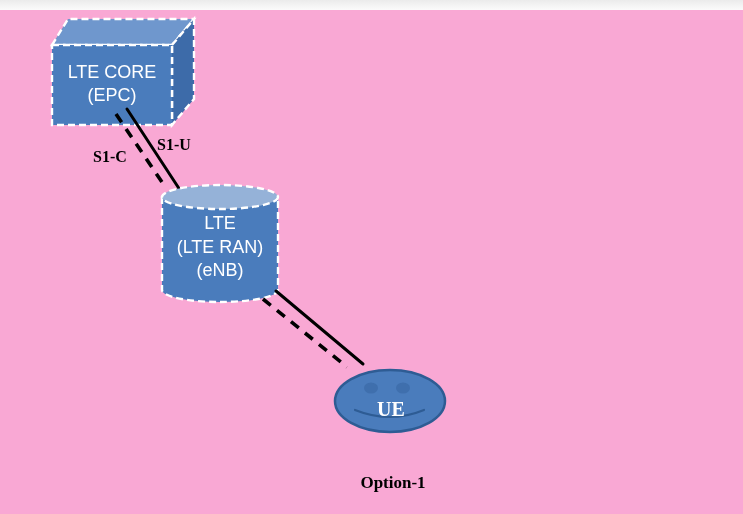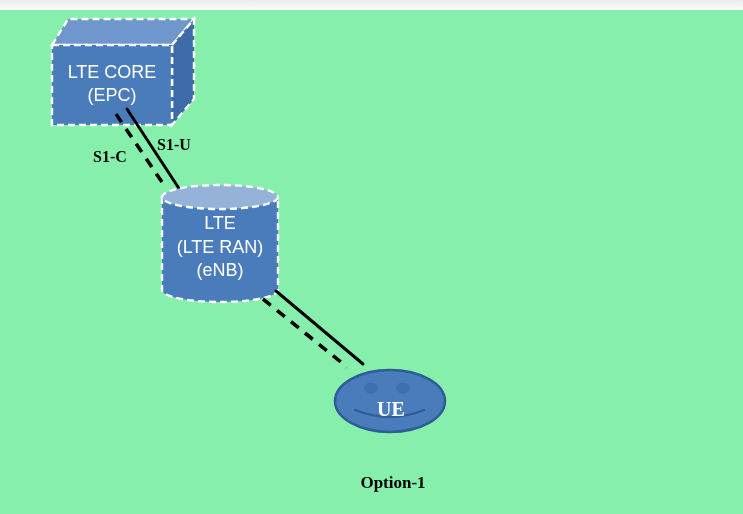--- a/index.html
+++ b/index.html
@@ -8,21 +8,21 @@
     background: #ffffff;
     width: 743px;
     height: 514px;
     overflow: hidden;
     font-family: "Liberation Sans", sans-serif;
   }
   .page {
     position: relative;
     width: 743px;
     height: 514px;
-    background: #86efac;
+    background: #f9a8d4;
   }
   .top-strip {
     position: absolute;
     top: 0; left: 0;
     width: 743px;
     height: 10px;
     background: linear-gradient(#ebebeb, #fbfbfb);
   }
   svg.diagram {
     position: absolute;

